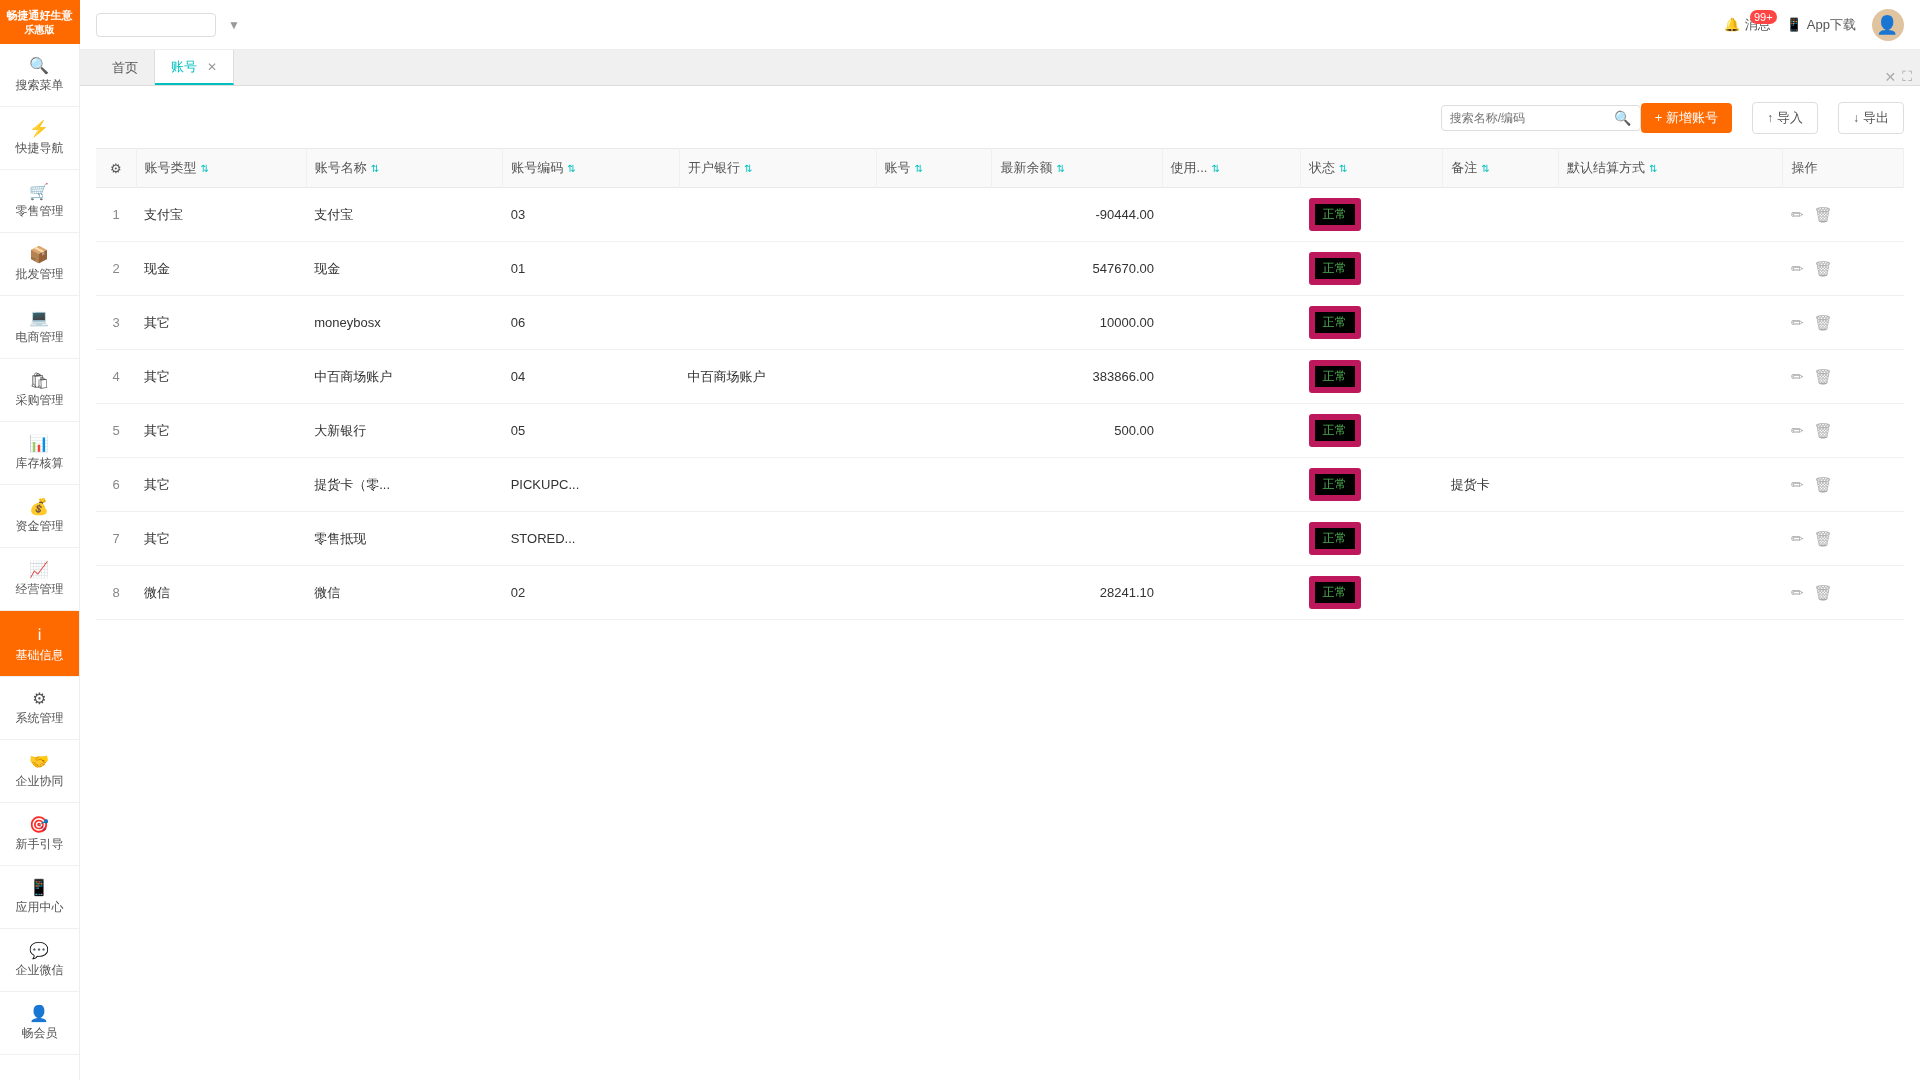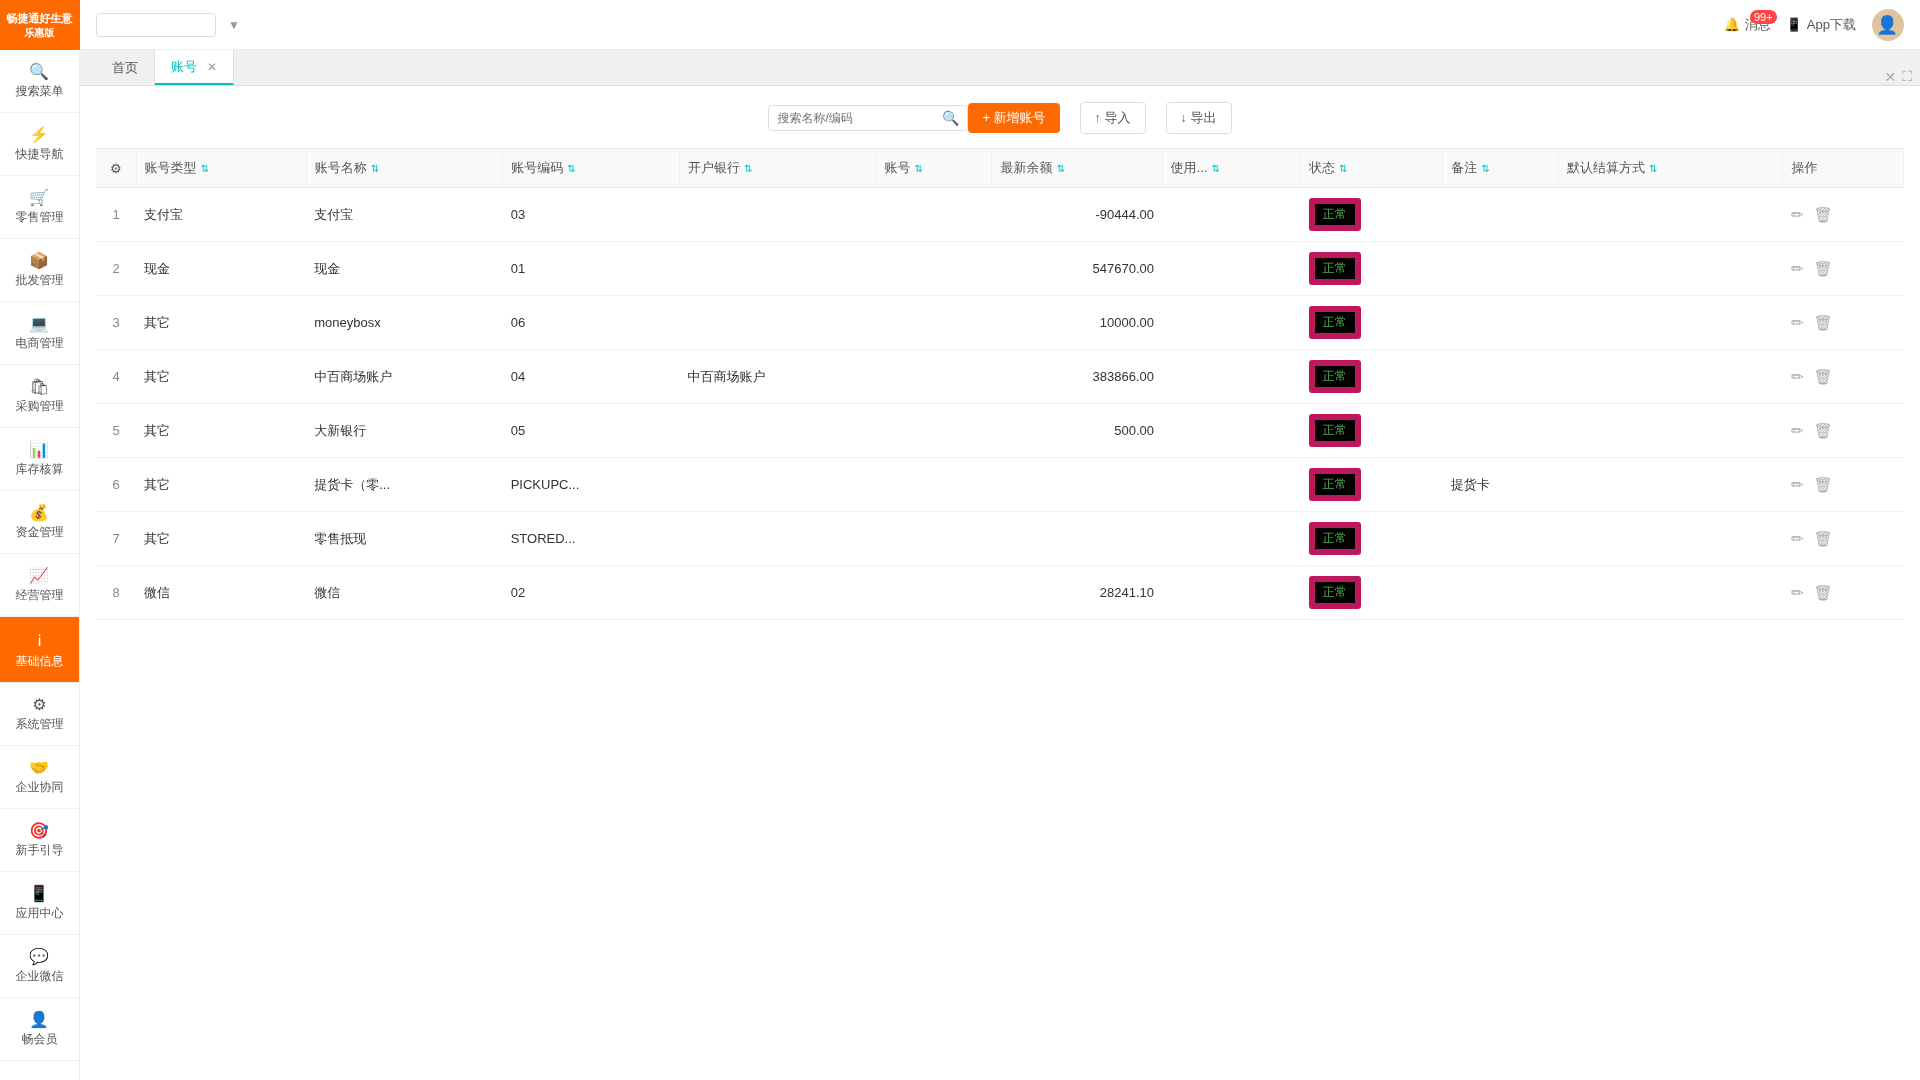--- a/index.html
+++ b/index.html
@@ -10,21 +10,21 @@
       width: 80px;
       background: #fff;
       display: flex;
       flex-direction: column;
       align-items: center;
       border-right: 1px solid #eee;
       flex-shrink: 0;
     }
     .sidebar-logo {
       width: 80px;
-      height: 50px;
+      height: 44px;
       background: #ff6a00;
       display: flex;
       align-items: center;
       justify-content: center;
       color: #fff;
       font-size: 11px;
       font-weight: bold;
       text-align: center;
       padding: 4px;
     }
@@ -150,21 +150,21 @@
       overflow: auto;
       padding: 16px;
       display: flex;
       flex-direction: column;
     }
 
     
     .toolbar {
       display: flex;
       align-items: center;
-      justify-content: center;
+      justify-content: flex-end;
       margin-bottom: 14px;
     }
     .search-input-wrap {
       display: flex;
       align-items: center;
       border: 1px solid #ddd;
       border-radius: 4px;
       padding: 4px 8px;
       width: 200px;
       background: #fff;

